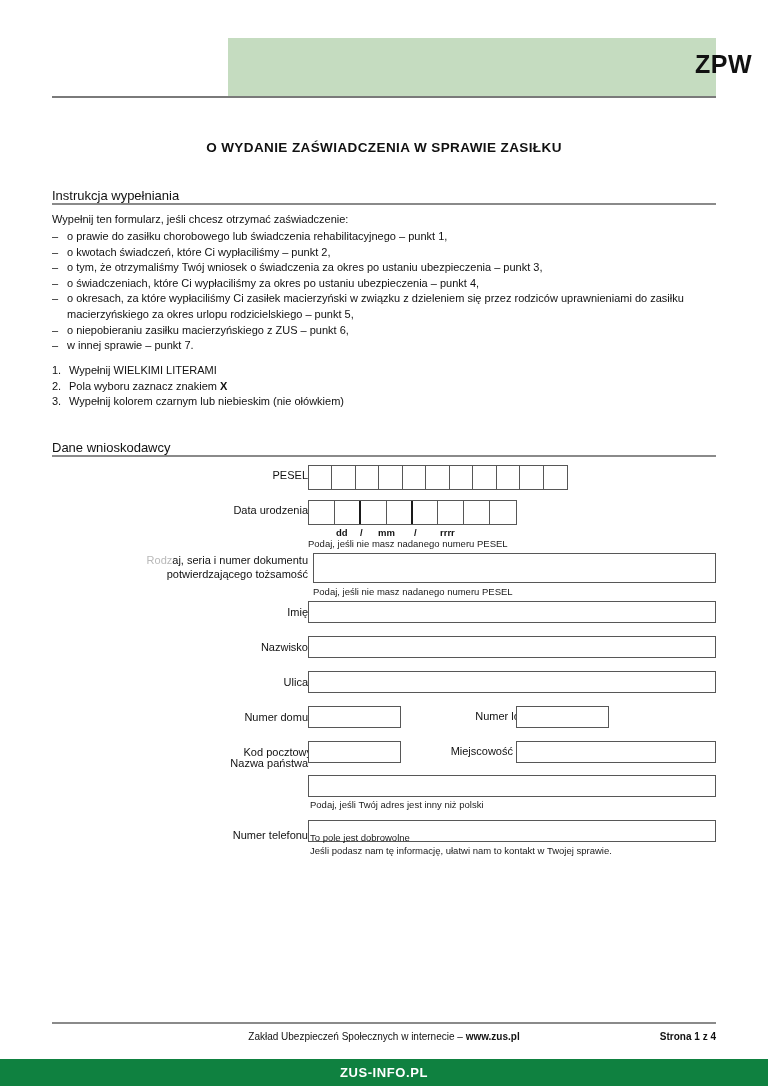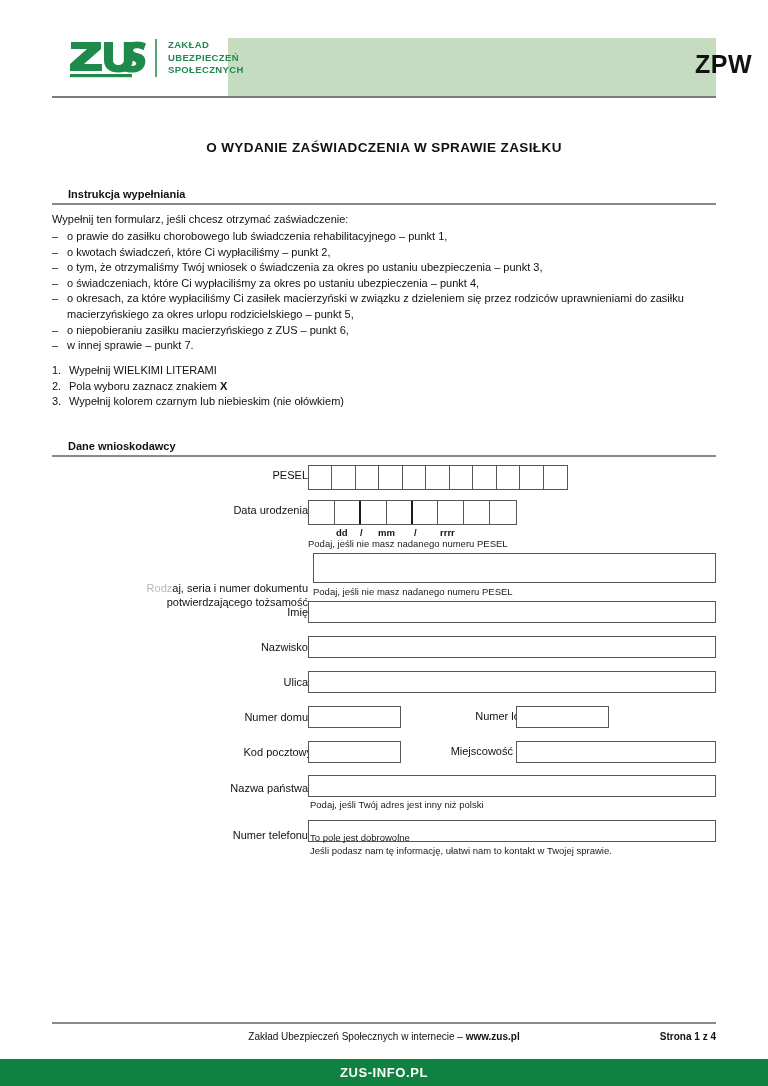--- a/index.html
+++ b/index.html
@@ -97,24 +97,23 @@
     text-align: center;
     font-size: 13.5px;
     font-weight: bold;
     letter-spacing: .4px;
     color: #111;
   }
 
   
   .section-head {
     position: absolute;
-    font-size: 11px;
-    font-weight: bold;
-    color: #111;
-    margin-left: 16px;
+    font-size: 13px;
+    font-weight: normal;
+    color: #111;
   }
   .section-rule {
     position: absolute;
     left: 52px;
     width: 664px;
     height: 2px;
     background: #8a8a8a;
   }
 
   
@@ -172,21 +171,20 @@
   .flabel {
     font-size: 11px;
     color: #111;
     text-align: right;
     padding-top: 4px;
     box-sizing: border-box;
   }
   .flabel.two-line {
     line-height: 13.5px;
     padding-top: 1px;
-    margin-top: 28px;
   }
   .flabel .faded {
     color: #b9b9b9;
   }
   .fbox {
     border: 1px solid #575757;
     background: #fff;
     box-sizing: border-box;
     height: 22px;
   }
@@ -275,42 +273,20 @@
 </style>
 </head>
 <body>
 
 <div class="page">
 
   <div class="header">
 
     <div class="green-banner"></div>
 
-    <div class="logo-block">
-      <svg class="zus-logo" width="78" height="40" viewBox="0 0 78 40">
-        <g fill="#1f8a4c">
-          <path d="M3 4 L33 4 L33 11 L16 26 L34 26 L34 33 L2 33 L2 26 L19 11 L3 11 Z"></path>
-          <path d="M36 4 L45 4 L45 22 C45 25.4 47.2 27 50.4 27 C53.6 27 55.8 25.4 55.8 22
-                   L55.8 4 L64.6 4 L64.6 22.6 C64.6 30.2 59 34.6 50.4 34.6
-                   C41.8 34.6 36 30.2 36 22.6 Z"></path>
-          <path d="M75.5 12.2 C73.6 10.8 70.8 10.2 68.6 10.2 C66.6 10.2 65.2 10.9 65.2 12.2
-                   C65.2 16.2 77.4 13.6 77.4 23.2 C77.4 30.4 71.4 34.6 63.6 34.6
-                   C60.2 34.6 57 34 54.2 32.6 L57 25.8 C59.2 27.2 61.8 28 64.2 28
-                   C66.6 28 68.2 27.1 68.2 25.6 C68.2 21.4 56.2 24.2 56.2 14.6
-                   C56.2 8 61.6 3.6 69.2 3.6 C72.6 3.6 75.8 4.3 78 5.6 Z"></path>
-          <rect x="2" y="36" width="62" height="3.2"></rect>
-        </g>
-      </svg>
-      <div class="logo-divider"></div>
-      <div class="logo-words">
-        <div>ZAKŁAD</div>
-        <div>UBEZPIECZEŃ</div>
-        <div>SPOŁECZNYCH</div>
-      </div>
-    </div>
 
     <div class="form-code">ZPW</div>
     <div class="header-rule"></div>
   </div>
 
   <div class="title-sub">O WYDANIE ZAŚWIADCZENIA W SPRAWIE ZASIŁKU</div>
 
   <div class="section-head" style="left:52px; top:188px;">Instrukcja wypełniania</div>
   <div class="section-rule" style="top:203px;"></div>
 
@@ -433,21 +409,21 @@
   <div class="flabel" style="position:absolute; left:425px; top:706px; width:115px;">Numer lokalu</div>
   <div class="fbox" style="position:absolute; left:516px; top:706px; width:93px;"></div>
 
   <div class="frow" style="left:56px; top:742px; width:256px;">
     <div class="flabel" style="width:256px;">Kod pocztowy</div>
   </div>
   <div class="fbox" style="position:absolute; left:308px; top:741px; width:93px;"></div>
   <div class="flabel" style="position:absolute; left:425px; top:741px; width:88px;">Miejscowość</div>
   <div class="fbox" style="position:absolute; left:516px; top:741px; width:200px;"></div>
 
-  <div class="frow" style="left:52px; top:778px; width:256px;align-items:center;">
+  <div class="frow" style="left:52px; top:753px; width:256px;align-items:center;">
     <div class="flabel" style="width:256px;">Nazwa państwa</div>
   </div>
   <div class="fbox" style="position:absolute; left:308px; top:775px; width:408px;"></div>
   <div class="hint" style="left:310px; top:799px;">Podaj, jeśli Twój adres jest inny niż polski</div>
 
   <div class="frow" style="left:52px; top:825px; width:256px;">
     <div class="flabel" style="width:256px;">Numer telefonu</div>
   </div>
   <div class="fbox" style="position:absolute; left:308px; top:820px; width:408px;"></div>
   <div class="hint" style="left:310px; top:845px;">Jeśli podasz nam tę informację, ułatwi nam to kontakt w Twojej sprawie.</div>

